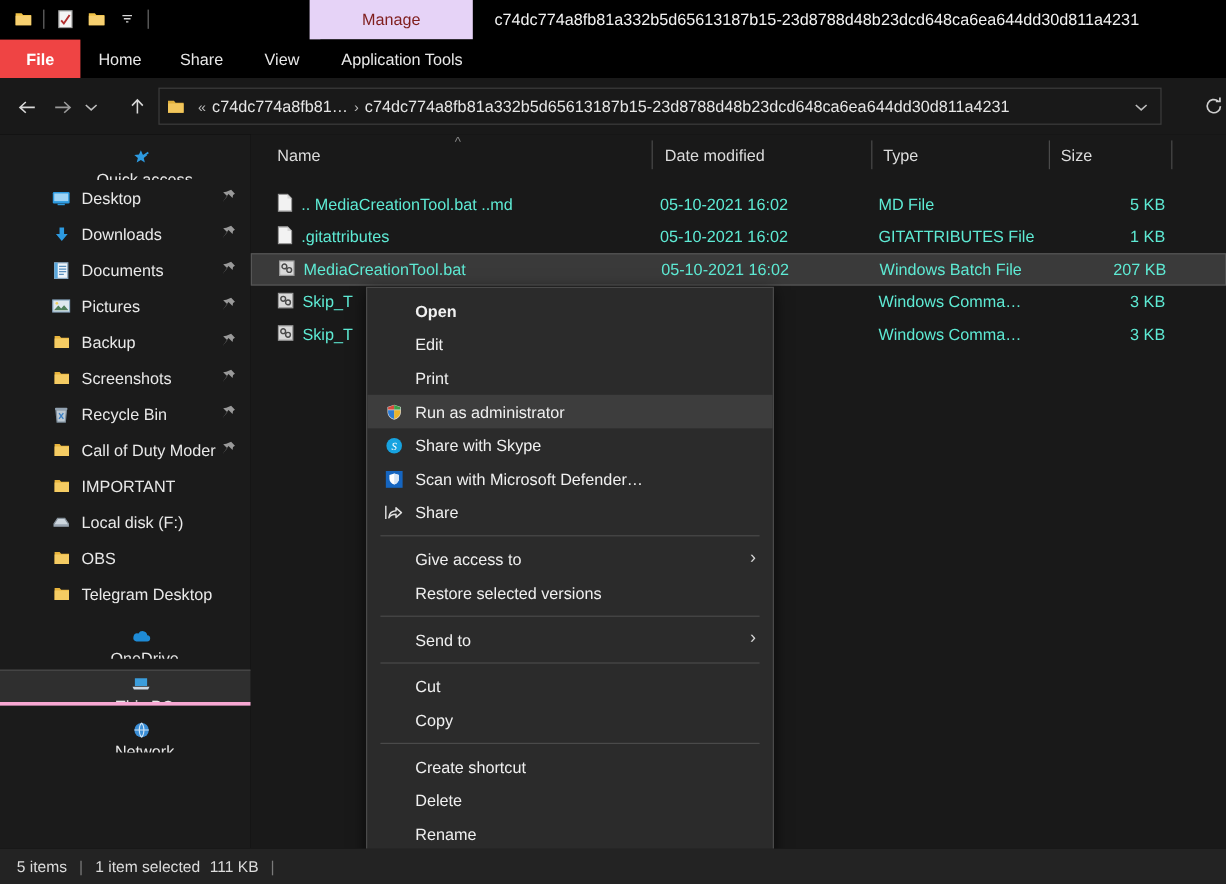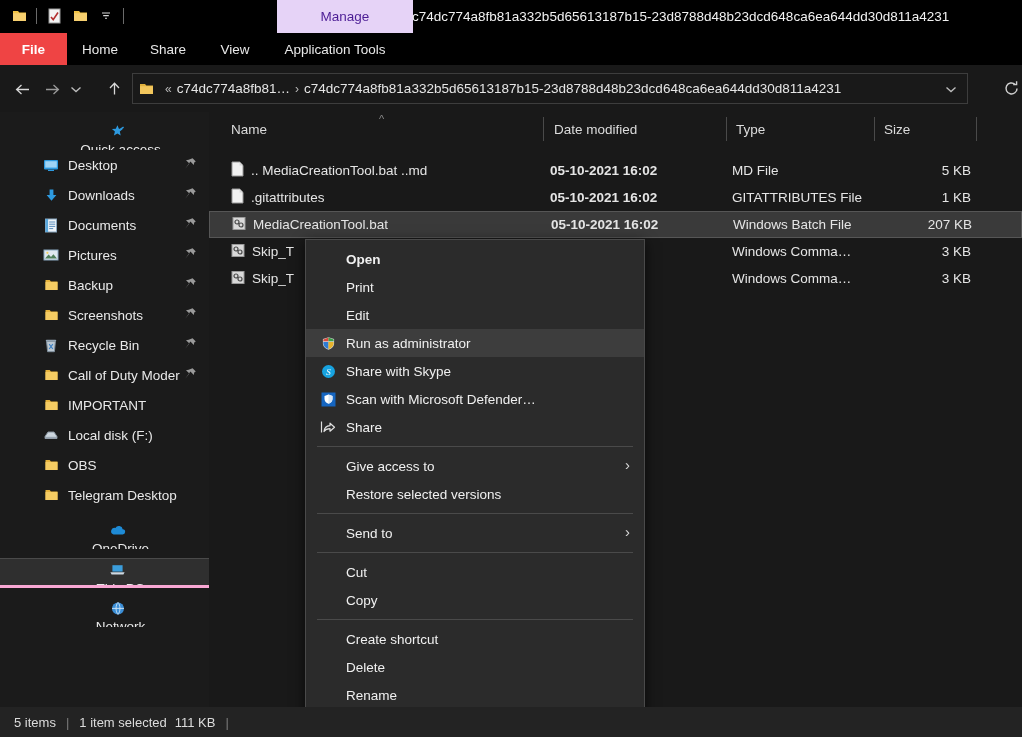--- a/index.html
+++ b/index.html
@@ -15,22 +15,22 @@
   
   .titlebar {
     position: absolute; left: 0; top: 0; width: 1022px; height: 33px;
     background: #000;
   }
   .qat { position: absolute; left: 6px; top: 4px; display: flex; align-items: center; height: 24px; gap: 0px; }
   .qat-btn { width: 26px; height: 24px; display: flex; align-items: center; justify-content: center; }
   .qat-sep { width: 1px; height: 16px; background: #6a6a6a; margin: 0 4px; }
 
   .manage-tab {
-    position: absolute; left: 277px; top: 0; width: 136px; height: 33px;
-    background: #e6d3f7; color: #4c1d95;
+    position: absolute; left: 258px; top: 0; width: 136px; height: 33px;
+    background: #e6d3f7; color: #7f1d1d;
     display: flex; align-items: center; justify-content: center;
     font-size: 13.5px;
   }
   .win-title {
     position: absolute; left: 412px; top: 0; height: 33px;
     display: flex; align-items: center;
     color: #f2f2f2; font-size: 13.5px; white-space: nowrap;
   }
 
   
@@ -100,25 +100,25 @@
   .colhdr { position: absolute; left: 0; top: 0; width: 813px; height: 34px; background: #191919; }
   .colhdr .ch {
     position: absolute; top: 0; height: 34px; display: flex; align-items: center;
     color: #dcdcdc; font-size: 13.5px;
   }
   .coldiv { position: absolute; top: 5px; width: 1px; height: 24px; background: #4a4a4a; }
   .sortcaret { position: absolute; left: 170px; top: 1px; color: #8a8a8a; font-size: 11px; }
 
   .row {
     position: absolute; left: 0; width: 813px; height: 27px;
-    display: flex; align-items: center; font-size: 13.5px; color: #e5e5e5;
+    display: flex; align-items: center; font-size: 13.5px; color: #5eead4;
   }
   .row.selected { background: #3a3a3a; border: 1px solid #565656; }
   .row .c-name { position: absolute; left: 22px; display: flex; align-items: center; gap: 7px; white-space: nowrap; }
-  .row .c-date { position: absolute; left: 341px; white-space: nowrap; font-weight: bold; }
+  .row .c-date { position: absolute; left: 341px; white-space: nowrap; }
   .row .c-type { position: absolute; left: 523px; white-space: nowrap; }
   .row .c-size { position: absolute; left: 640px; width: 122px; text-align: right; white-space: nowrap; }
 
   
   .ctxmenu {
     position: absolute; left: 305px; top: 239px; width: 340px; height: 498px;
     background: #2b2b2b; border: 1px solid #4a4a4a; overflow: hidden;
     box-shadow: 0 3px 12px rgba(0,0,0,.65);
   }
   .mi {
@@ -544,25 +544,25 @@
 
   <div class="ctxmenu">
     <div style="height:5px"></div>
 
     <div class="mi bold">
       <span class="mico"></span>
       <span class="mlbl">Open</span>
     </div>
     <div class="mi">
       <span class="mico"></span>
+      <span class="mlbl">Edit</span>
+    </div>
+    <div class="mi">
+      <span class="mico"></span>
       <span class="mlbl">Print</span>
-    </div>
-    <div class="mi">
-      <span class="mico"></span>
-      <span class="mlbl">Edit</span>
     </div>
     <div class="mi hl">
       <span class="mico">
         <svg width="15" height="15" viewBox="0 0 15 15">
             <path d="M7.5 1.2l5.6 1.9v4.2c0 3.1-2.3 5.6-5.6 6.5C4.2 12.9 1.9 10.4 1.9 7.3V3.1z" fill="#d8d8d8"></path>
             <path d="M7.5 1.6L2.4 3.4v1.9h5.1z" fill="#d94a3d"></path>
             <path d="M12.6 3.4L7.5 1.6v3.7h5.1z" fill="#3ba049"></path>
             <path d="M2.4 5.9h5.1v7.2C4.6 12.4 2.4 10 2.4 7.3z" fill="#2d7bd4"></path>
             <path d="M12.6 5.9H7.5v7.2c2.9-.7 5.1-3.1 5.1-5.8z" fill="#e8b32c"></path>
           </svg>

